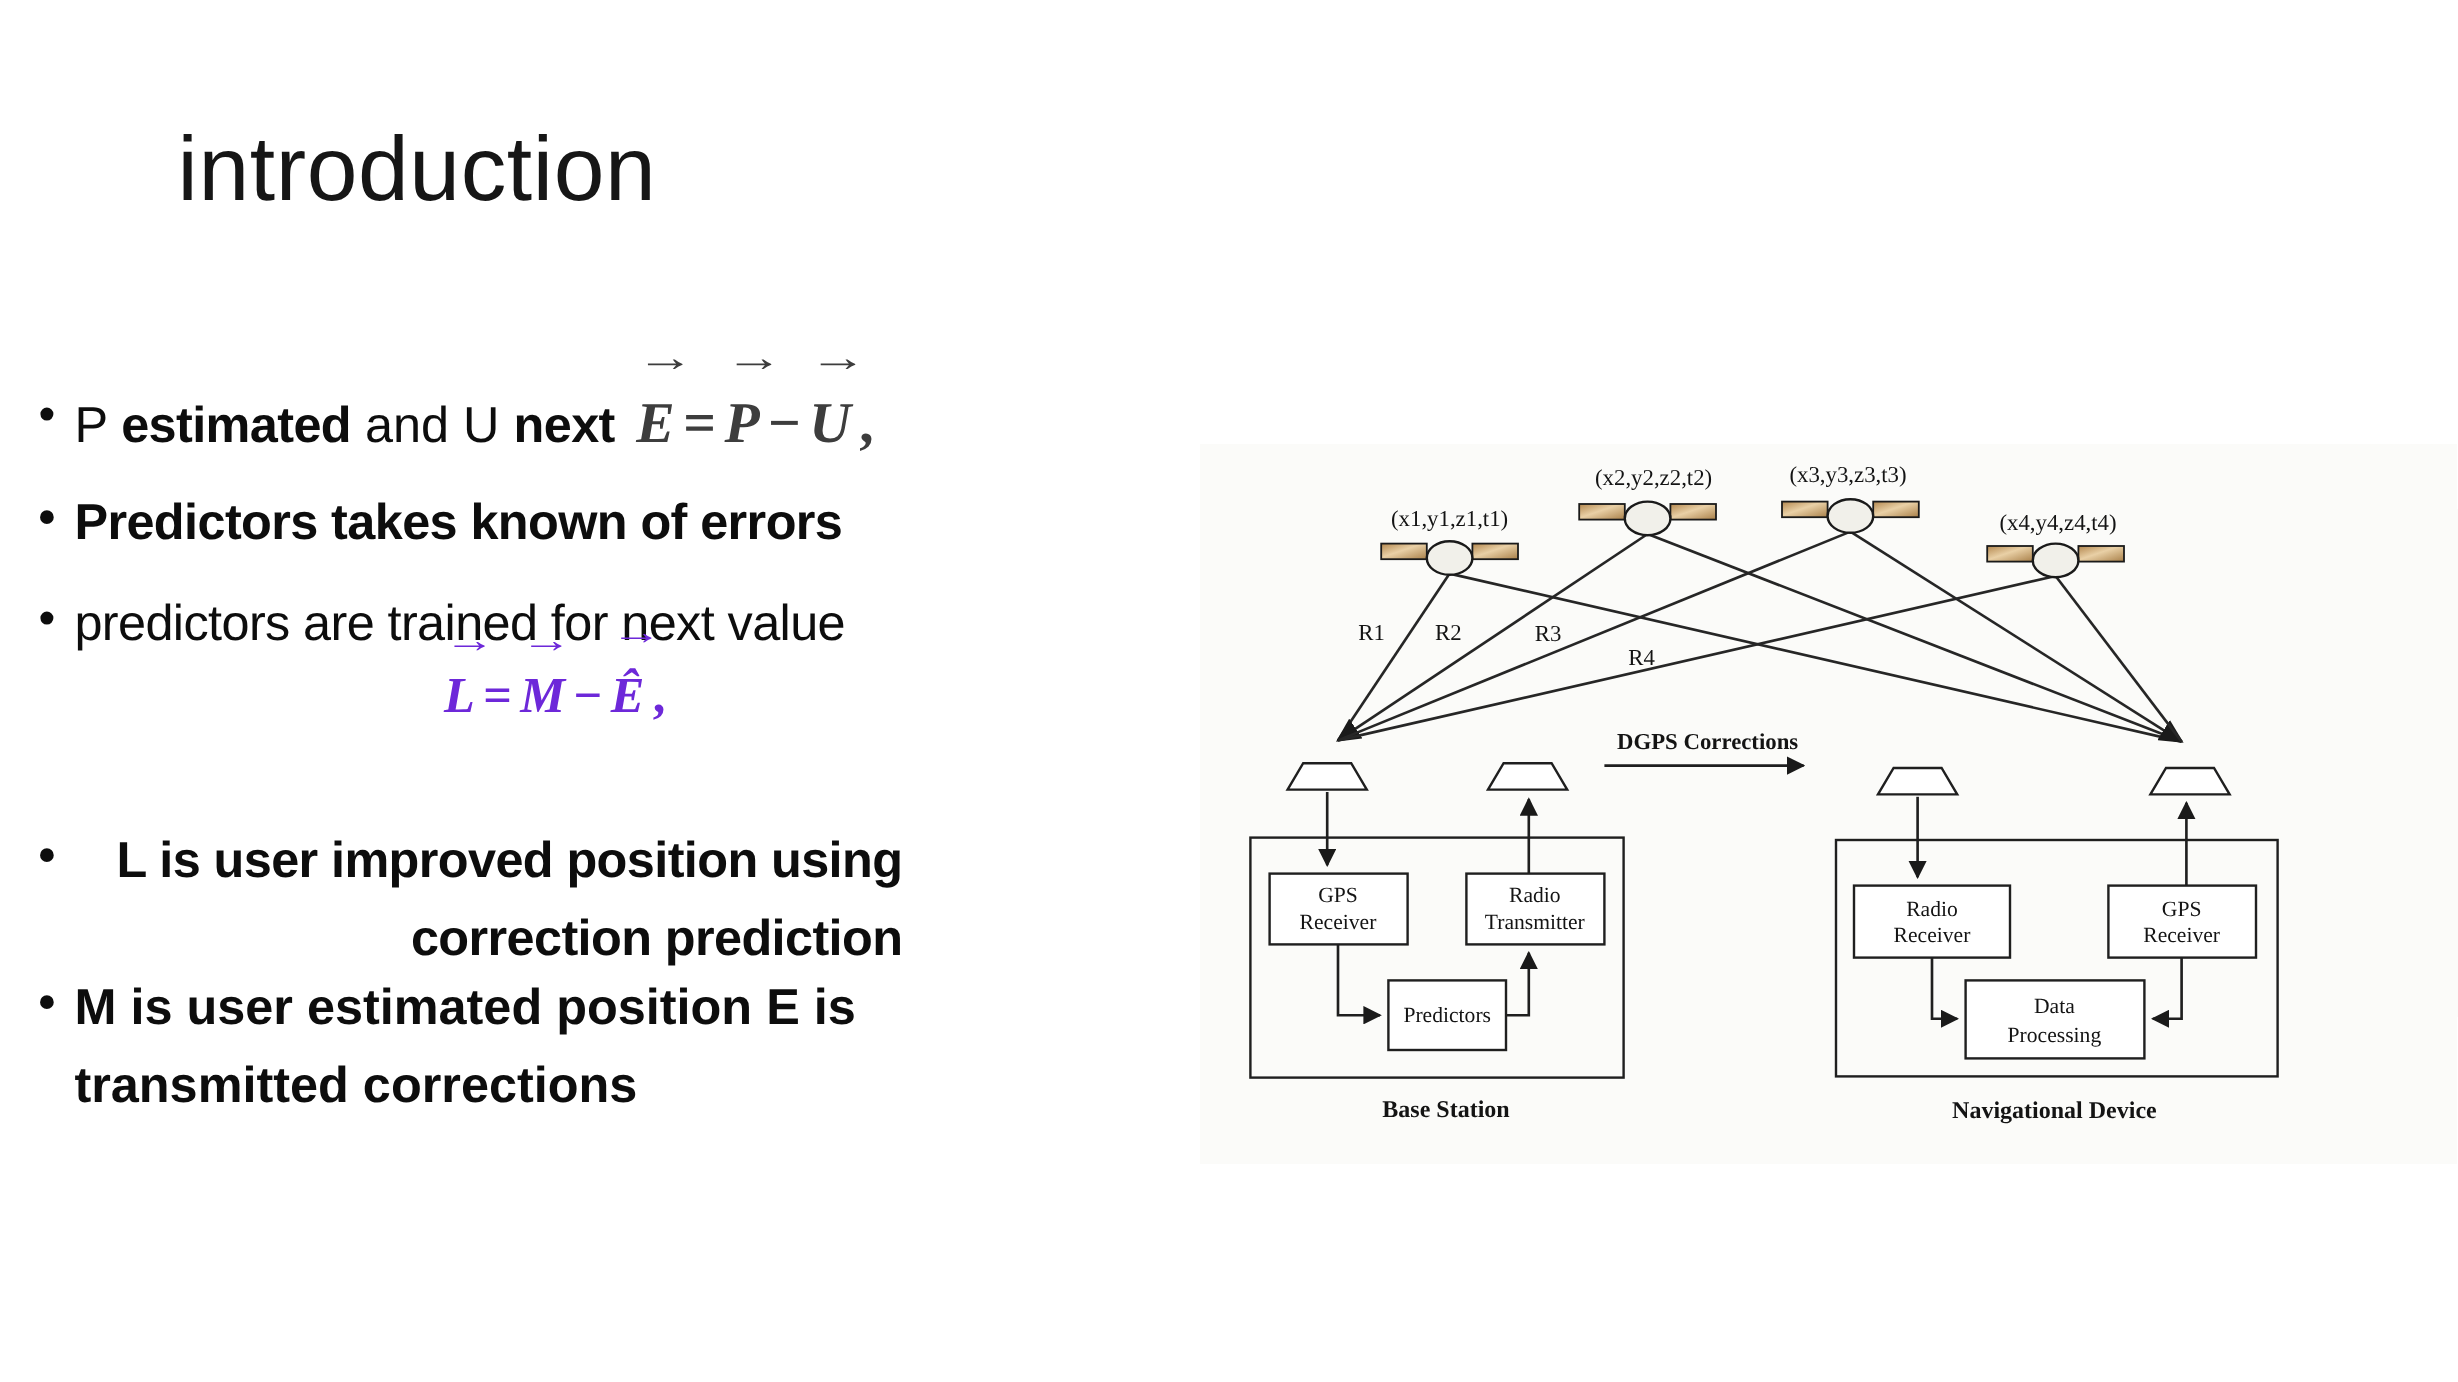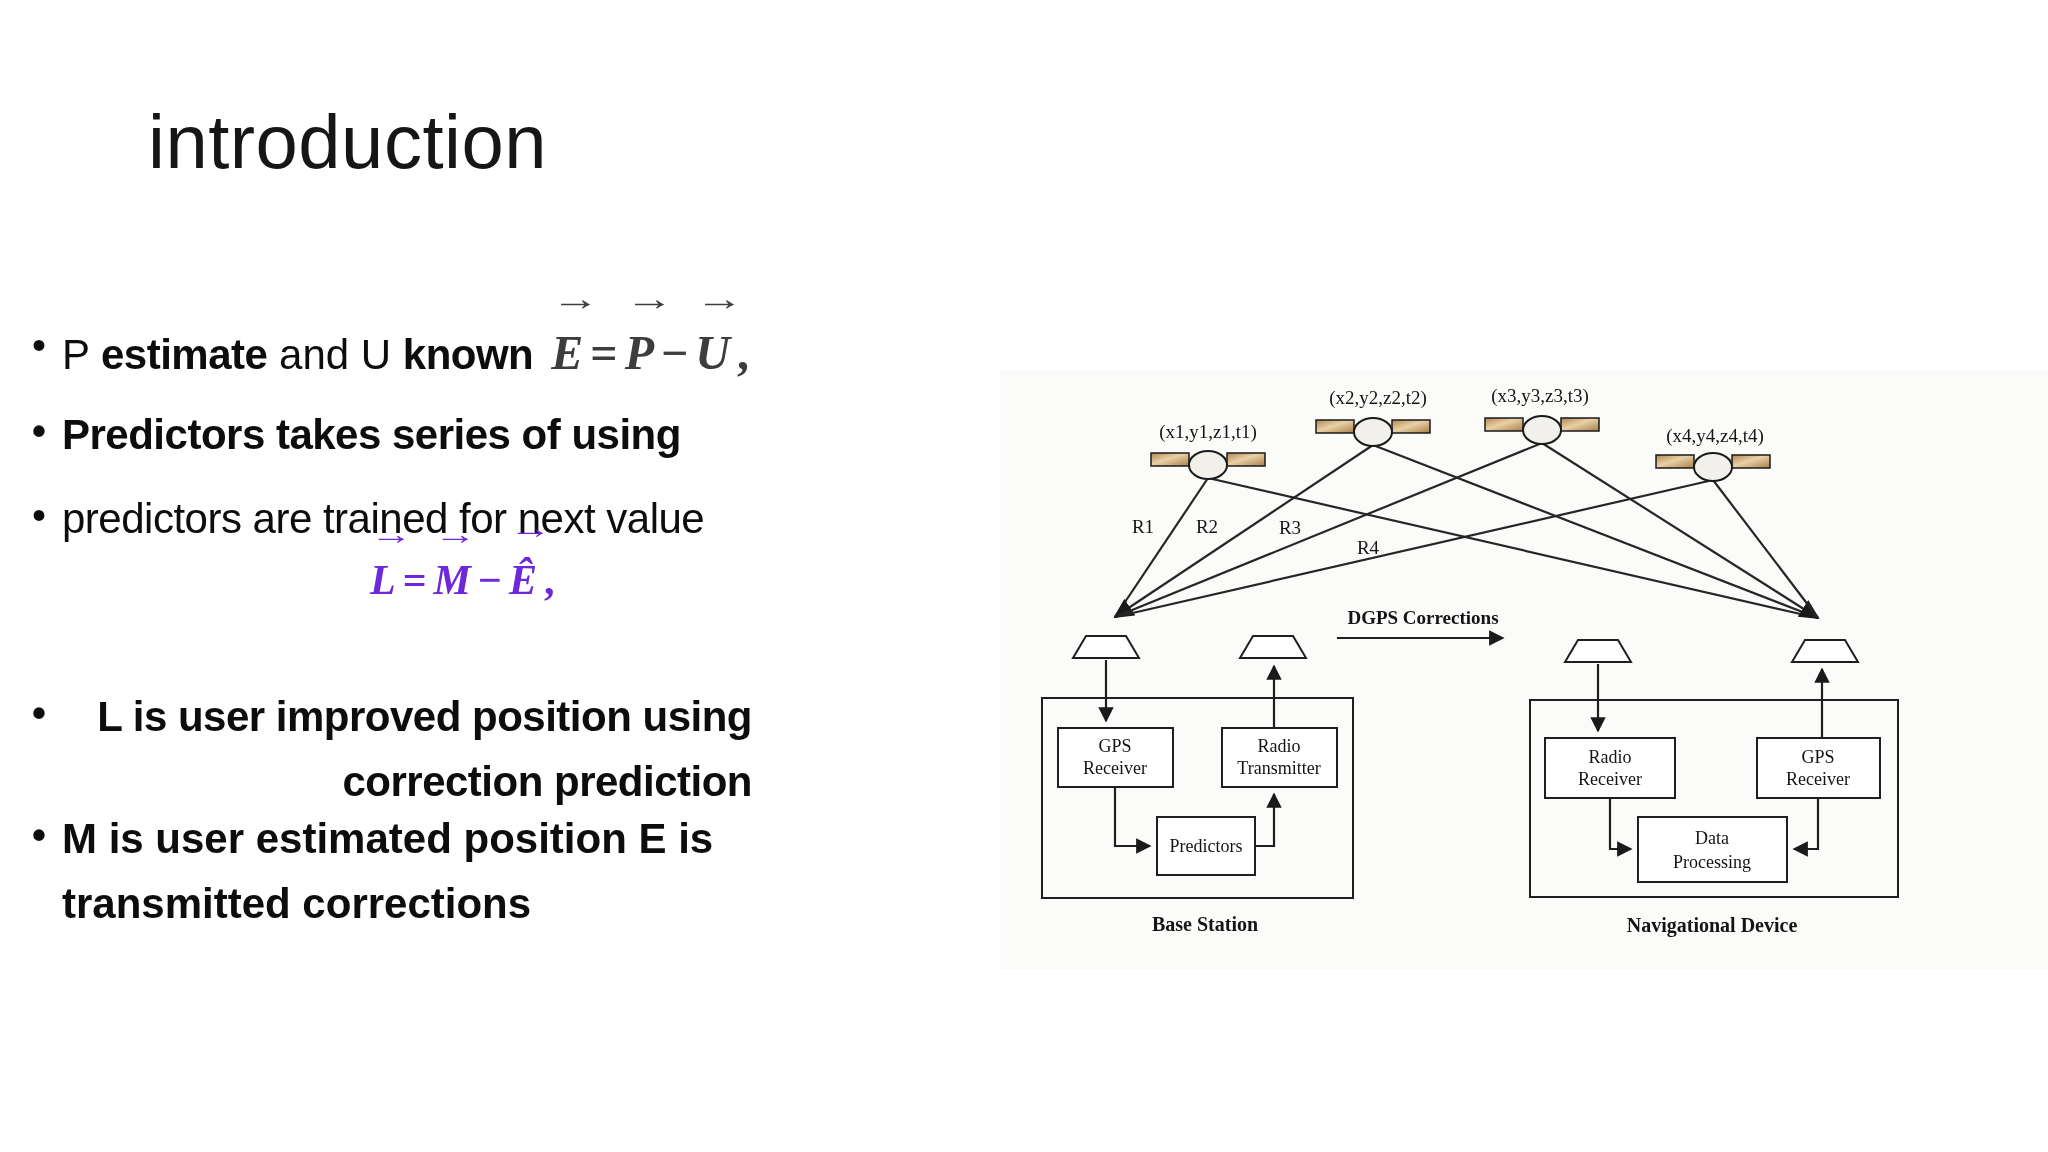--- a/index.html
+++ b/index.html
@@ -52,24 +52,24 @@
 </head>
 <body>
 
 <div class="slide">
 
   <h1 class="title">introduction</h1>
 
   <div class="bullets">
 
     <div class="bullet b1">
-      <span>P </span><b>estimate</b><span> and U </span><b>known</b><span class="formula inline-formula"><span class="vec">E</span><span class="op">=</span><span class="vec">P</span><span class="op">−</span><span class="vec">U</span><span class="op">,</span></span>
+      <span>P </span><b>estimated</b><span> and U </span><b>next</b><span class="formula inline-formula"><span class="vec">E</span><span class="op">=</span><span class="vec">P</span><span class="op">−</span><span class="vec">U</span><span class="op">,</span></span>
     </div>
 
-    <div class="bullet b2">Predictors takes series of using</div>
+    <div class="bullet b2">Predictors takes known of errors</div>
     <div class="bullet b3">predictors are trained for next value</div>
 
     <div class="formula formula2"><span class="vec">L</span><span class="op">=</span><span class="vec">M</span><span class="op">−</span><span class="vec hat">Ê</span><span class="op">,</span></div>
 
     <div class="bullet b4">L is user improved position using correction prediction</div>
     <div class="bullet b5">M is user estimated position E is transmitted corrections</div>
   </div>
 
   <svg class="diagram" viewBox="0 0 1048 600">
     <defs>

